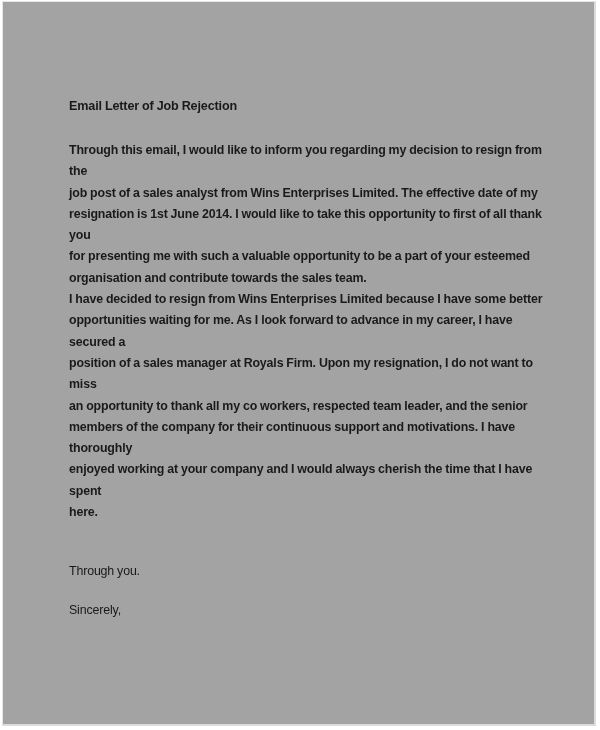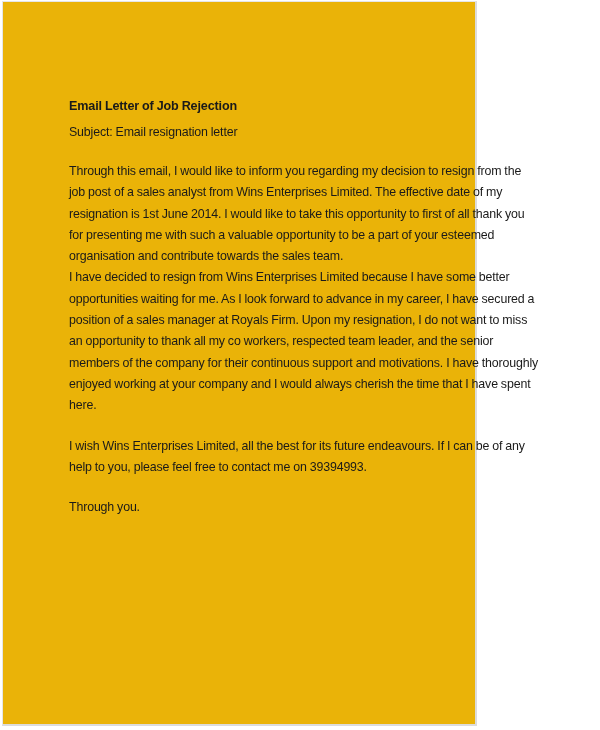--- a/index.html
+++ b/index.html
@@ -12,27 +12,27 @@
       height: 730px;
       position: relative;
       overflow: hidden;
       font-family: "Liberation Sans", sans-serif;
       color: #1a1a1a;
     }
     .page {
       position: absolute;
       left: 2px;
       top: 1px;
-      width: 475px;
+      width: 594px;
       height: 725px;
       border: 1px solid #e6e6e6;
       border-right: 2px solid #dcdcdc;
       border-bottom: 2px solid #dcdcdc;
       box-sizing: border-box;
-      background: #eab308;
+      background: #a3a3a3;
     }
     .content {
       position: absolute;
       left: 66px;
       top: 94px;
       width: 480px;
       font-size: 12.4px;
       letter-spacing: -0.15px;
       word-spacing: -0.3px;
     }
@@ -47,54 +47,53 @@
       margin: 0;
     }
     .email-link {
       color: #2323e6;
       text-decoration: none;
     }
     .para {
       line-height: 21.3px;
       margin: 0;
       white-space: pre-line;
+      font-weight: bold;
     }
   </style>
 </head>
 <body>
 
 <div class="page">
   <div class="content">
     <div class="title">Email Letter of Job Rejection</div>
 
-    <p class="line">Subject: Email resignation letter</p>
 
     <div style="height:18px"></div>
 
     <p class="para">Through this email, I would like to inform you regarding my decision to resign from the
 job post of a sales analyst from Wins Enterprises Limited. The effective date of my
 resignation is 1st June 2014. I would like to take this opportunity to first of all thank you
 for presenting me with such a valuable opportunity to be a part of your esteemed
 organisation and contribute towards the sales team.</p>
     <p class="para">I have decided to resign from Wins Enterprises Limited because I have some better
 opportunities waiting for me. As I look forward to advance in my career, I have secured a
 position of a sales manager at Royals Firm. Upon my resignation, I do not want to miss
 an opportunity to thank all my co workers, respected team leader, and the senior
 members of the company for their continuous support and motivations. I have thoroughly
 enjoyed working at your company and I would always cherish the time that I have spent
 here.</p>
 
     <div style="height:19px"></div>
 
-    <p class="para">I wish Wins Enterprises Limited, all the best for its future endeavours. If I can be of any
-help to you, please feel free to contact me on 39394993.</p>
 
     <div style="height:19px"></div>
 
     <p class="line">Through you.</p>
 
     <div style="height:18px"></div>
 
+    <p class="line">Sincerely,</p>
 
     <div style="height:18px"></div>
 
   </div>
 </div>
 
 </body></html>

